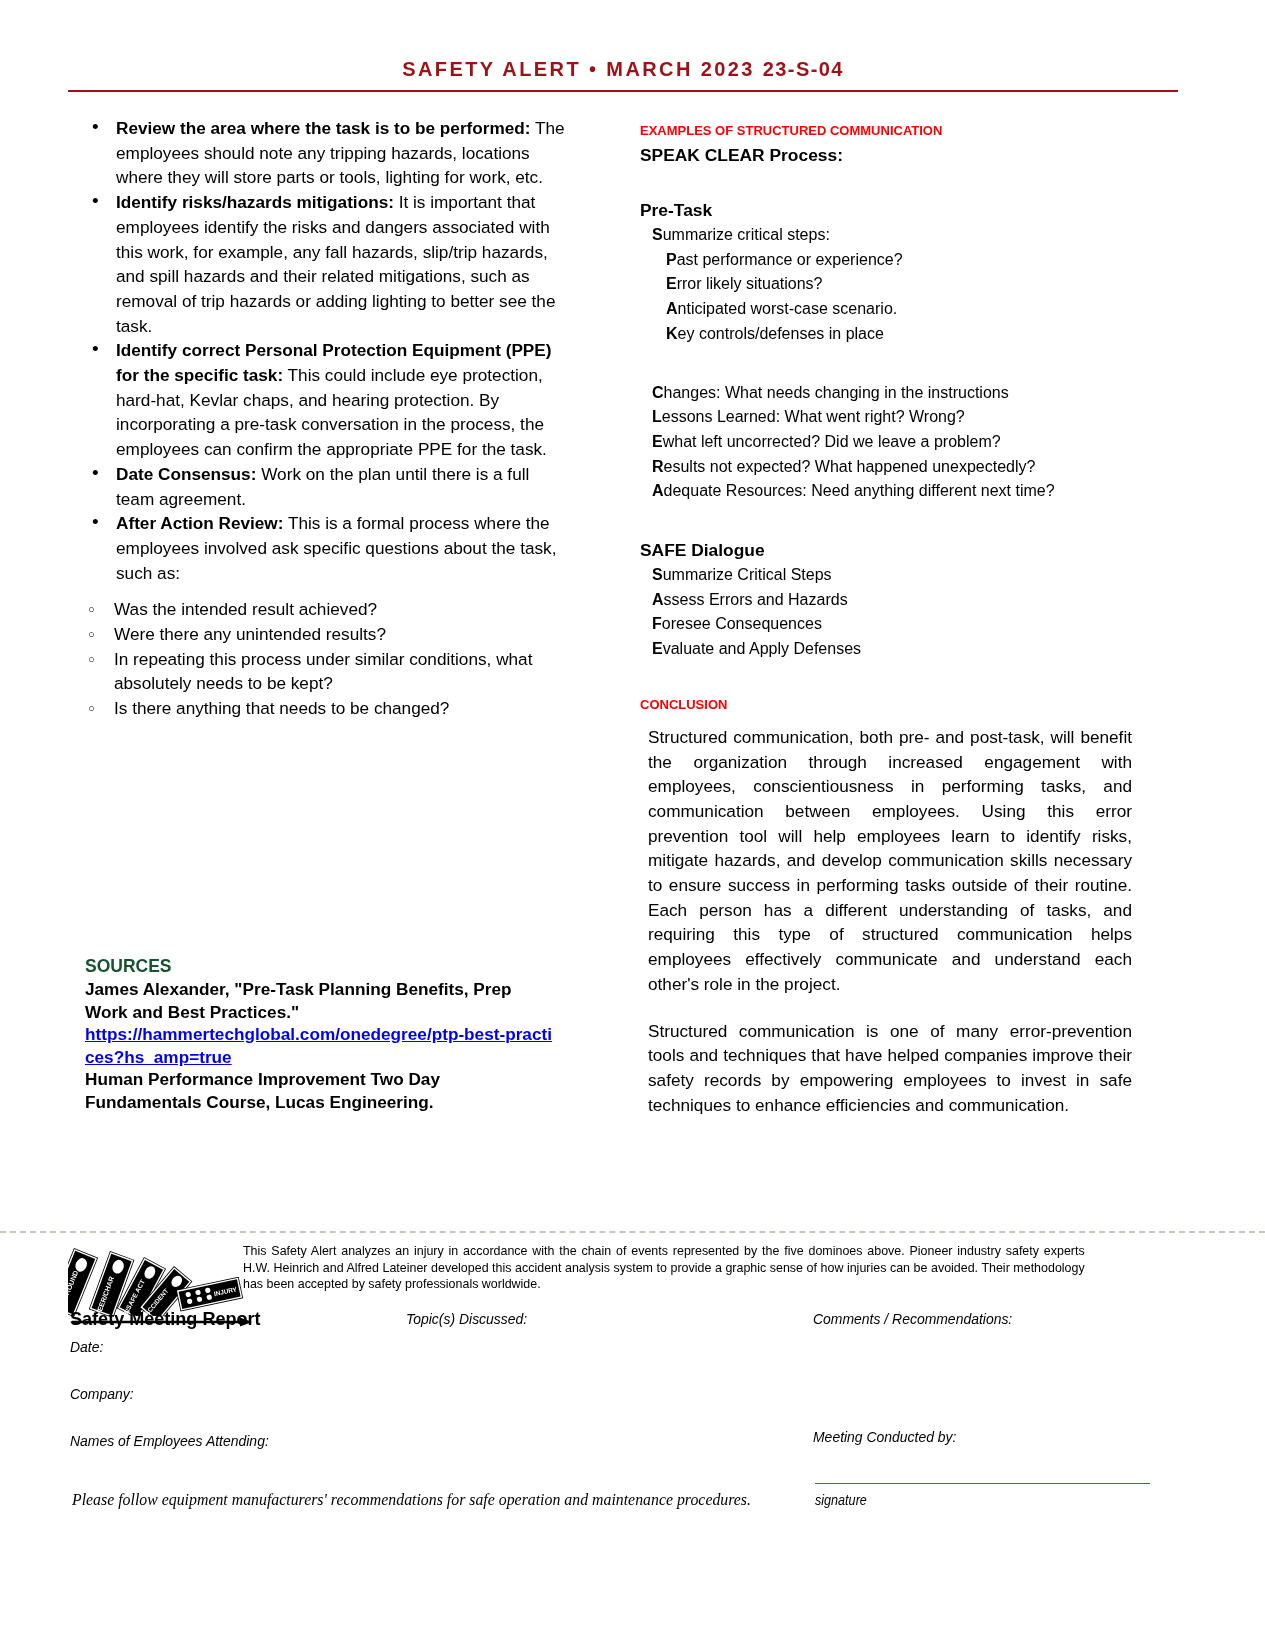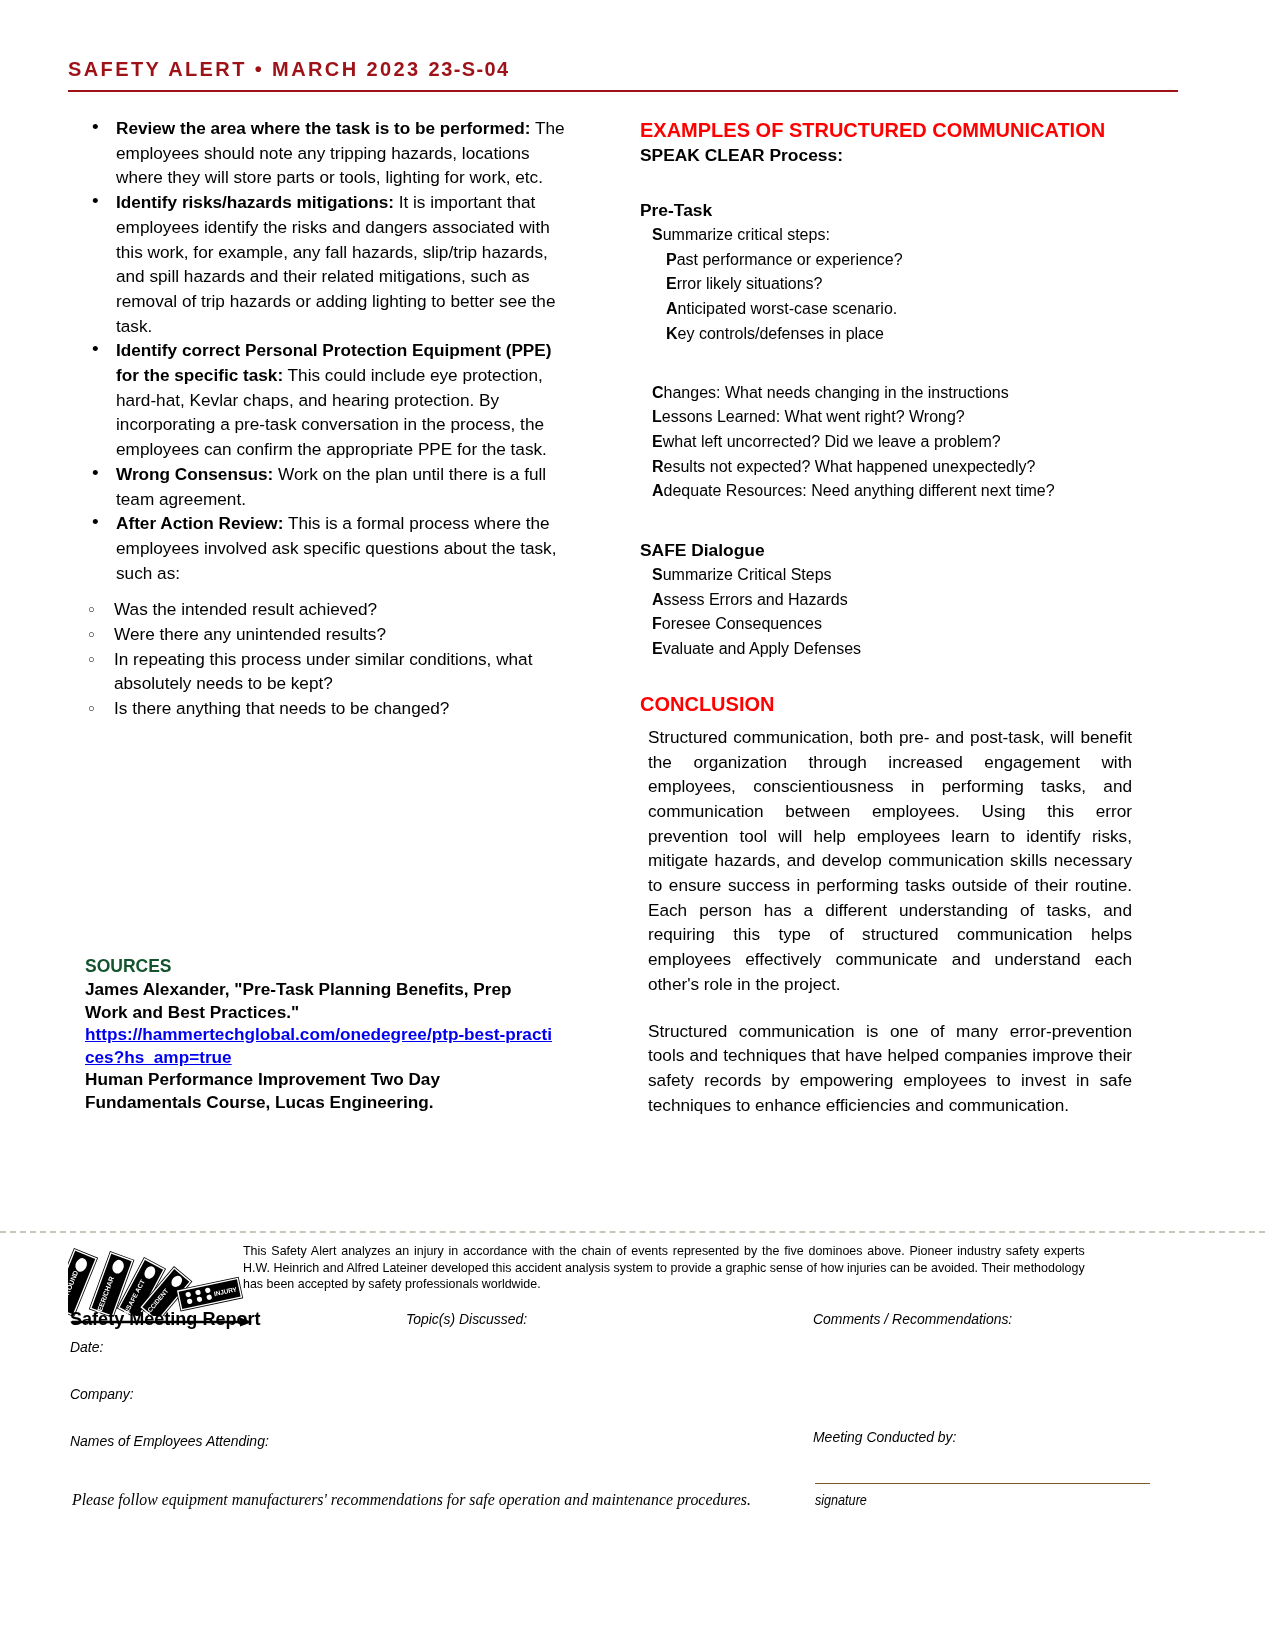--- a/index.html
+++ b/index.html
@@ -18,21 +18,21 @@
 
   
   .header {
     position: absolute;
     left: 68px;
     top: 58px;
     width: 1110px;
   }
   .header-row {
     display: flex;
-    justify-content: flex-start;
+    justify-content: center;
     align-items: baseline;
     gap: 8px;
   }
   .header-title {
     font-size: 20px;
     font-weight: bold;
     color: #9d1117;
     letter-spacing: 2.4px;
   }
   .header-code {
@@ -130,21 +130,21 @@
     color: #0000ee;
     text-decoration: underline;
     word-break: break-all;
     display: block;
   }
 
   
   .r-head-red {
     color: #ff0000;
     font-weight: bold;
-    font-size: 20px;
+    font-size: 13px;
     line-height: 25px;
   }
   .r-head-black {
     font-weight: bold;
     font-size: 17.4px;
     line-height: 25px;
   }
   .r-sub {
     font-size: 16px;
     line-height: 24.7px;
@@ -268,21 +268,21 @@
     <div class="header-code">23-S-04</div>
   </div>
   <div class="header-rule"></div>
 </div>
 
 <div class="col-left">
   <ul class="bullets" id="bullet-list">
       <li><span class="lead">Review the area where the task is to be performed:</span><span> The employees should note any tripping hazards, locations where they will store parts or tools, lighting for work, etc.</span></li>
       <li><span class="lead">Identify risks/hazards mitigations:</span><span> It is important that employees identify the risks and dangers associated with this work, for example, any fall hazards, slip/trip hazards, and spill hazards and their related mitigations, such as removal of trip hazards or adding lighting to better see the task.</span></li>
       <li><span class="lead">Identify correct Personal Protection Equipment (PPE) for the specific task:</span><span> This could include eye protection, hard-hat, Kevlar chaps, and hearing protection. By incorporating a pre-task conversation in the process, the employees can confirm the appropriate PPE for the task.</span></li>
-      <li><span class="lead">Wrong Consensus:</span><span>  Work on the plan until there is a full team agreement.</span></li>
+      <li><span class="lead">Date Consensus:</span><span>  Work on the plan until there is a full team agreement.</span></li>
       <li><span class="lead">After Action Review:</span><span> This is a formal process where the employees involved ask specific questions about the task, such as:</span></li>
     </ul>
   <ul class="subbullets" id="sub-list">
       <li>Was the intended result achieved?</li>
       <li>Were there any unintended results?</li>
       <li>In repeating this process under similar conditions, what absolutely needs to be kept?</li>
       <li>Is there anything that needs to be changed?</li>
     </ul>
 </div>
 

